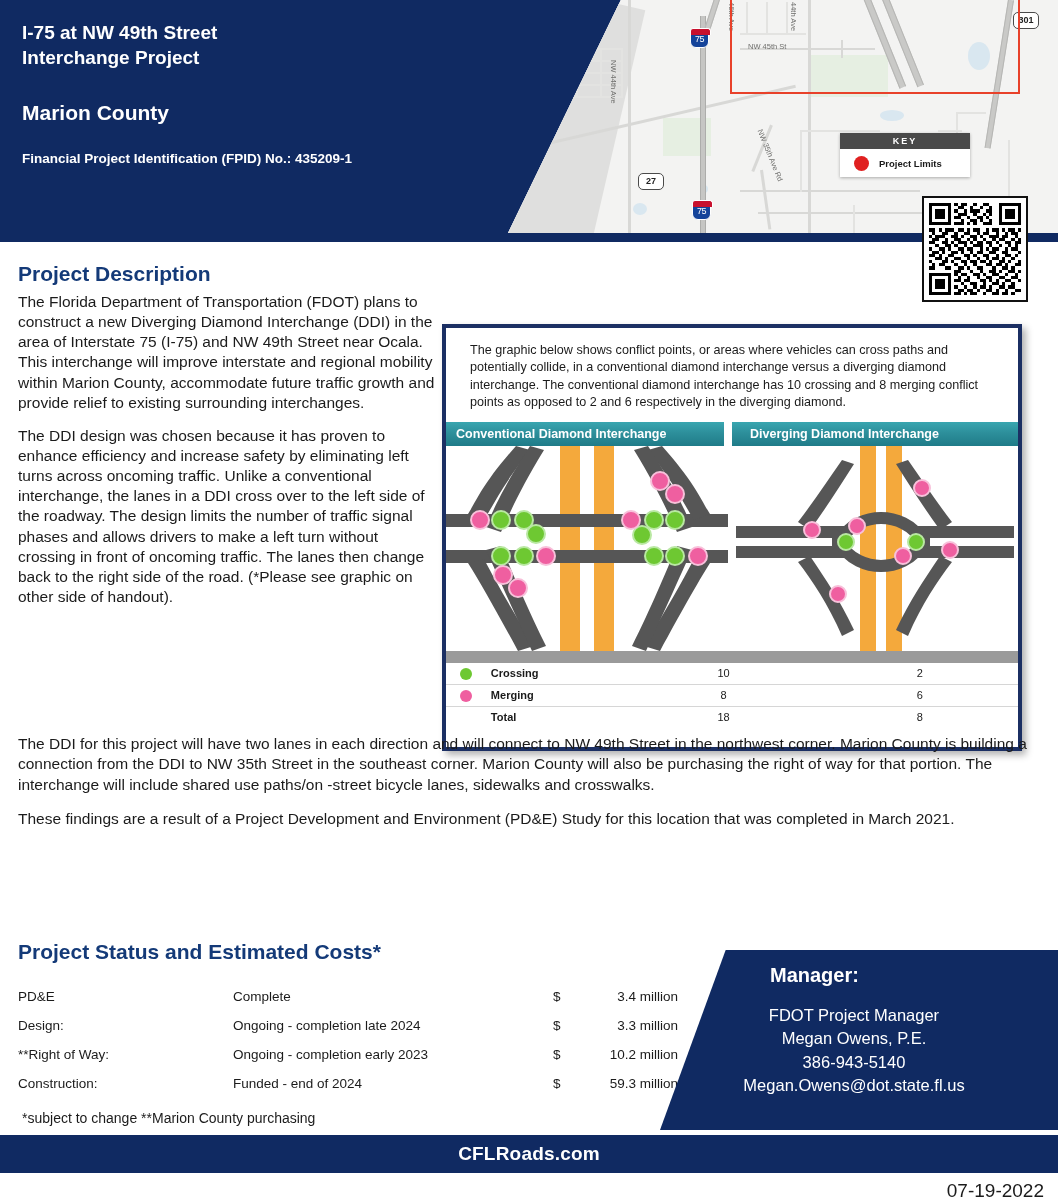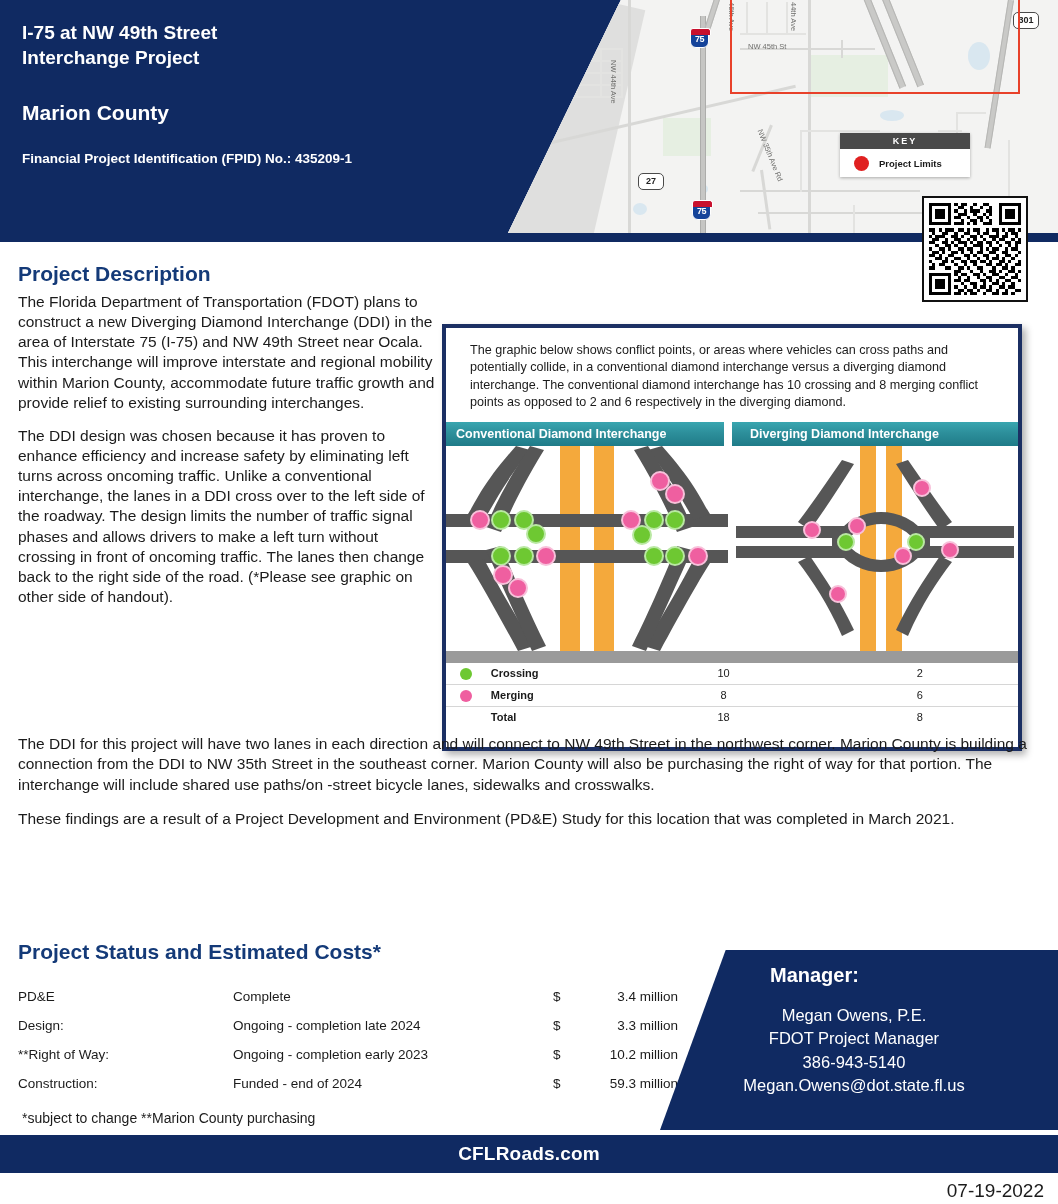--- a/index.html
+++ b/index.html
@@ -36,21 +36,21 @@
     position:absolute; background:#c9c9c7;
     border-left:1px solid #b6b6b4; border-right:1px solid #b6b6b4;
   }
   .i75-line {
     position:absolute; width:6px; background:#c6c6c4;
     border-left:1px solid #adadab; border-right:1px solid #adadab;
   }
   .shield-i {
     position:absolute; width:19px; height:20px; background:#14439a;
     border-radius:3px 3px 6px 6px; border:1.5px solid #ffffff;
-    color:#fff; font-size:9px; font-weight:bold; text-align:center;
+    color:#fff; font-size:9px; font-weight:normal; text-align:center;
     line-height:21px; letter-spacing:-0.4px;
   }
   .shield-i::before{
     content:""; position:absolute; left:-1.5px; top:-1.5px;
     width:19px; height:6px; background:#c8102e; border-radius:3px 3px 0 0;
     border:1.5px solid #fff; border-bottom:none;
   }
   .shield-i span{ position:relative; z-index:2; }
   .shield-us {
     position:absolute; width:26px; height:17px; background:#ffffff;
@@ -668,22 +668,22 @@
         <td class="st-amt">59.3 million</td>
       </tr>
     </tbody>
   </table>
 
   <div class="footnote">*subject to change **Marion County purchasing</div>
 
   <div class="contact">
     <div class="contact-title">Manager:</div>
     <div class="contact-lines">
+      <div>FDOT Project Manager</div>
       <div>Megan Owens, P.E.</div>
-      <div>FDOT Project Manager</div>
       <div>386-943-5140</div>
       <div>Megan.Owens@dot.state.fl.us</div>
     </div>
   </div>
 </div>
 
 <div class="footer-bar">
   <span>CFLRoads.com</span>
 </div>
 <div class="date-stamp">07-19-2022</div>

